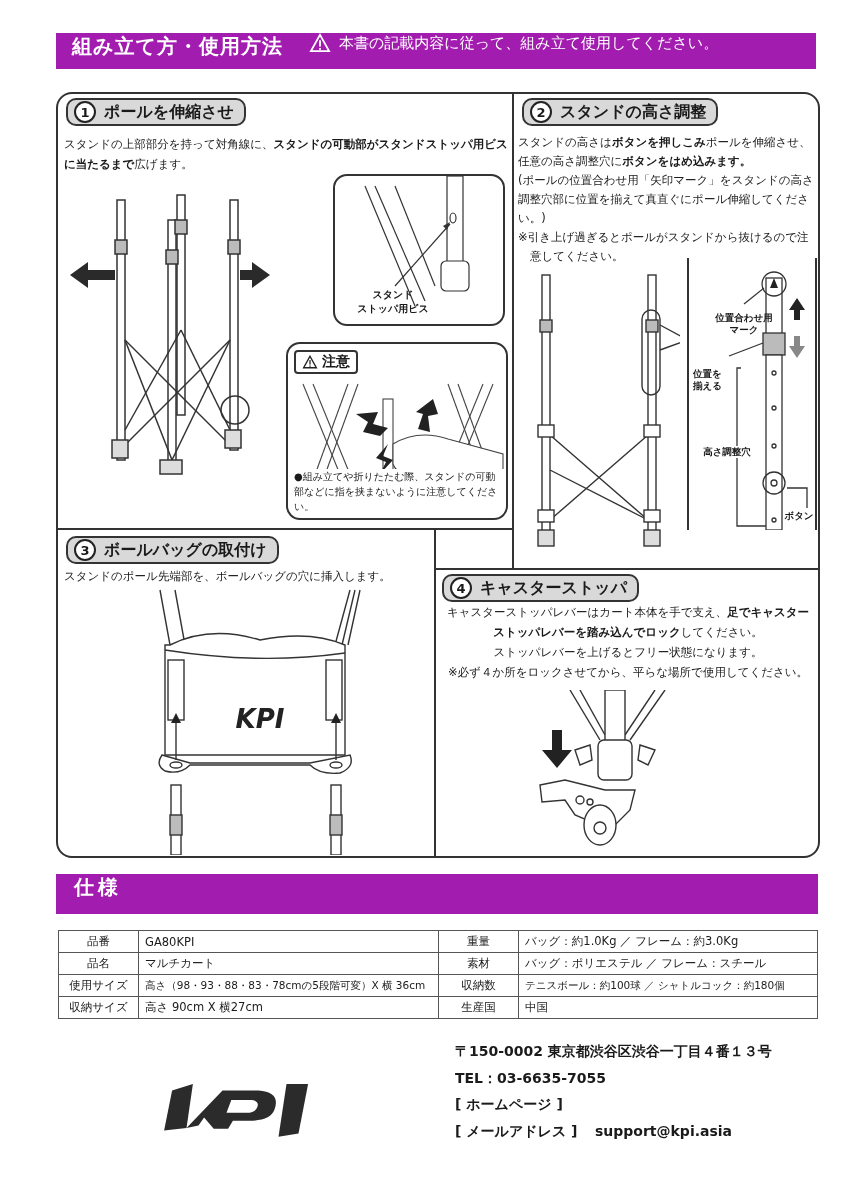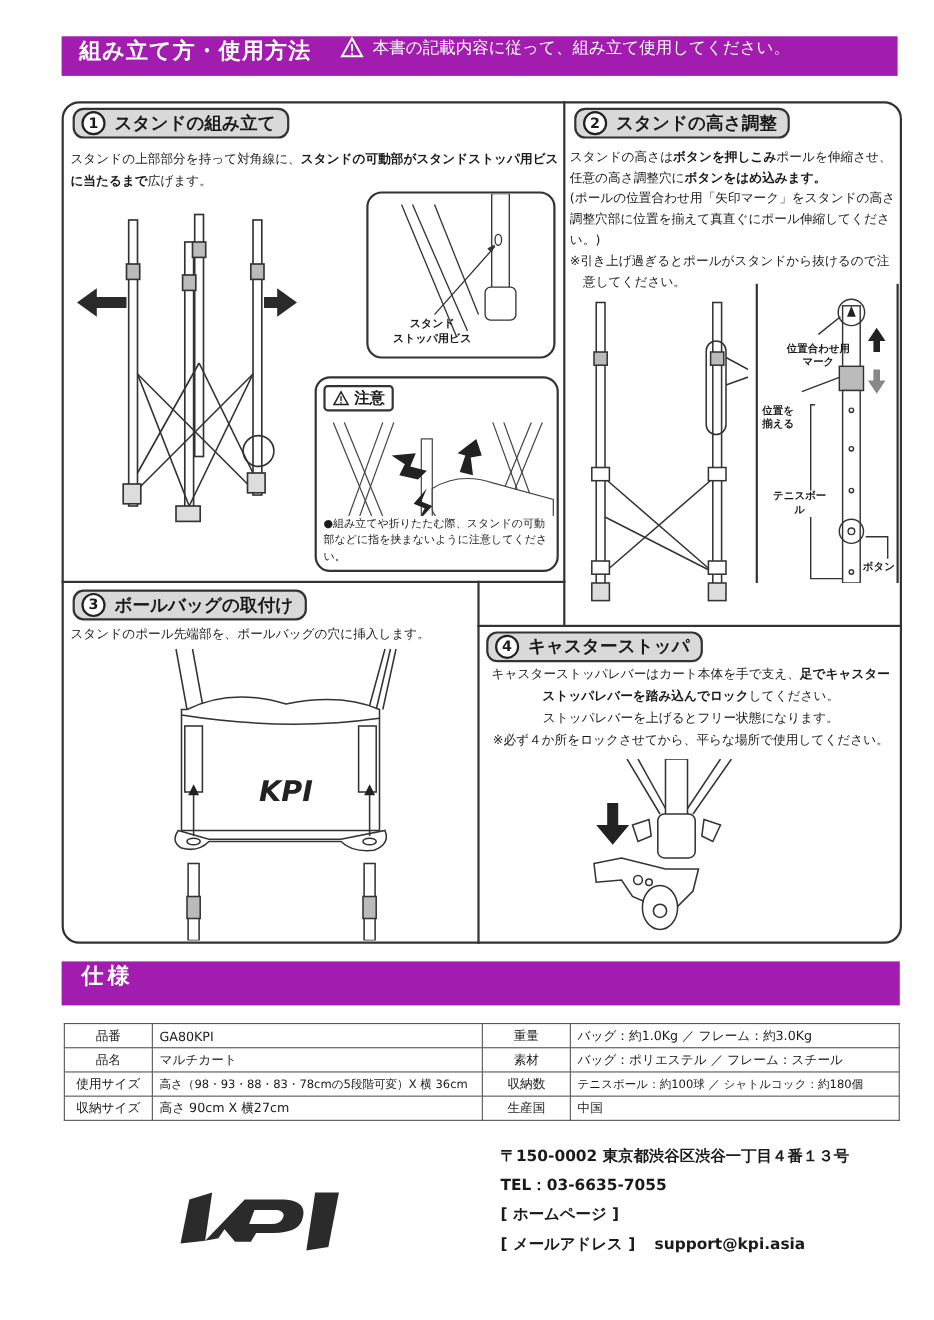--- a/index.html
+++ b/index.html
@@ -65,21 +65,21 @@
 </div>
 
 <div class="frame"></div>
 <div class="vline" style="left:512px; top:92px; height:478px;"></div>
 <div class="hline" style="left:56px; top:528px; width:458px;"></div>
 <div class="vline" style="left:434px; top:528px; height:330px;"></div>
 <div class="hline" style="left:434px; top:568px; width:386px;"></div>
 
 <div class="sec-title" style="left:66px; top:98px;">
   <span class="num">1</span>
-  <span>スタンドの組み立て</span>
+  <span>ポールを伸縮させ</span>
 </div>
 <div class="txt" style="left:64px; top:134px; width:444px;">
   <span>スタンドの上部部分を持って対角線に、</span><b>スタンドの可動部がスタンドストッパ用ビスに当たるまで</b><span>広げます。</span>
 </div>
 
 <svg style="position:absolute; left:60px; top:190px;" width="220" height="290" viewBox="0 0 220 290">
   <g stroke="#333" fill="none" stroke-width="1.5">
 
     <rect x="57" y="10" width="8" height="260" fill="#fff"></rect>
     <rect x="117" y="5" width="8" height="220" fill="#fff"></rect>
@@ -203,21 +203,21 @@
       <polyline points="118,250 118,230 98,230"></polyline>
     </g>
     <path d="M85 20 L81 30 L89 30 Z" fill="#222"></path>
     <path d="M108 40 L100 52 L105 52 L105 62 L111 62 L111 52 L116 52 Z" fill="#222"></path>
     <path d="M108 100 L100 88 L105 88 L105 78 L111 78 L111 88 L116 88 Z" fill="#888"></path>
   </svg>
   <div class="pole-lbl" style="left:2px; top:54px; width:60px; white-space:pre-line;margin-left:23px;">位置合わせ用
 マーク</div>
   <div class="pole-lbl" style="left:4px; top:110px; width:34px; white-space:pre-line; text-align:left;">位置を
 揃える</div>
-  <div class="pole-lbl" style="left:10px; top:188px; width:56px; background:#fff;">テニスボール</div>
+  <div class="pole-lbl" style="left:10px; top:188px; width:56px; background:#fff;">高さ調整穴</div>
   <div class="pole-lbl" style="left:92px; top:252px; width:36px;">ボタン</div>
 </div>
 
 <div class="sec-title" style="left:66px; top:536px;">
   <span class="num">3</span>
   <span>ボールバッグの取付け</span>
 </div>
 <div class="txt" style="left:64px; top:566px; width:366px;">スタンドのポール先端部を、ボールバッグの穴に挿入します。</div>
 
 <svg style="position:absolute; left:150px; top:585px;" width="220" height="270" viewBox="0 0 220 270">

